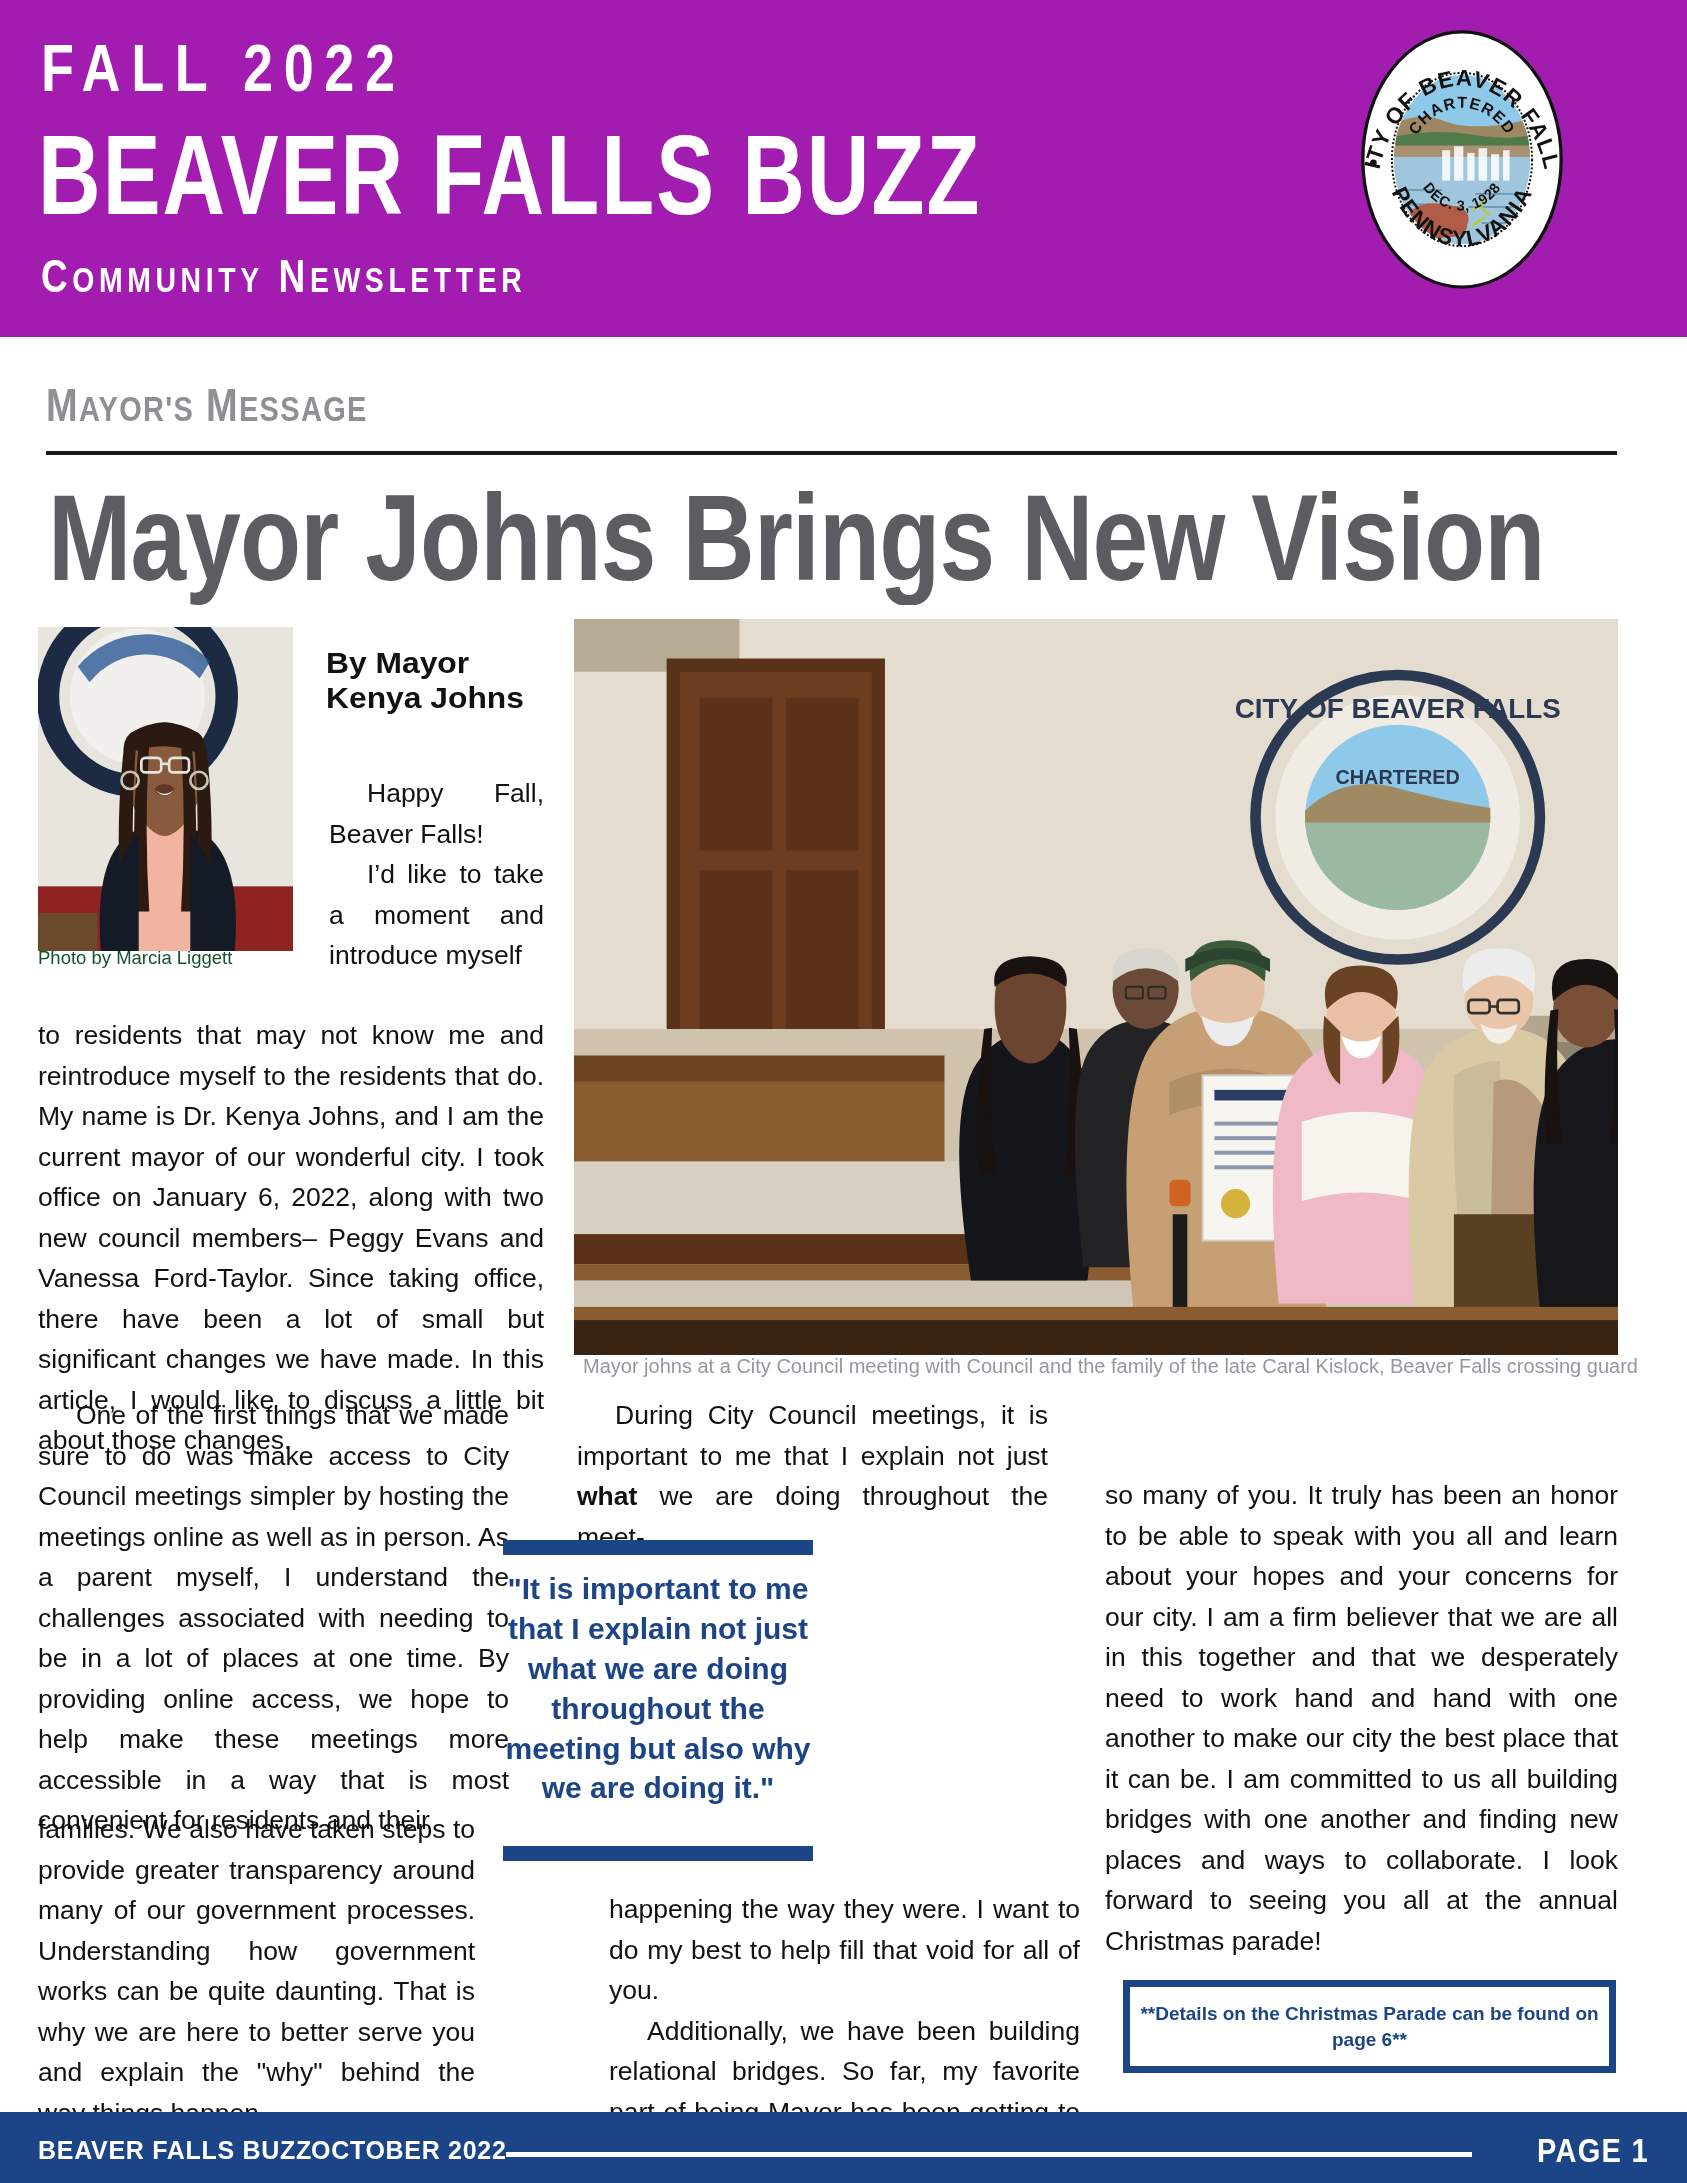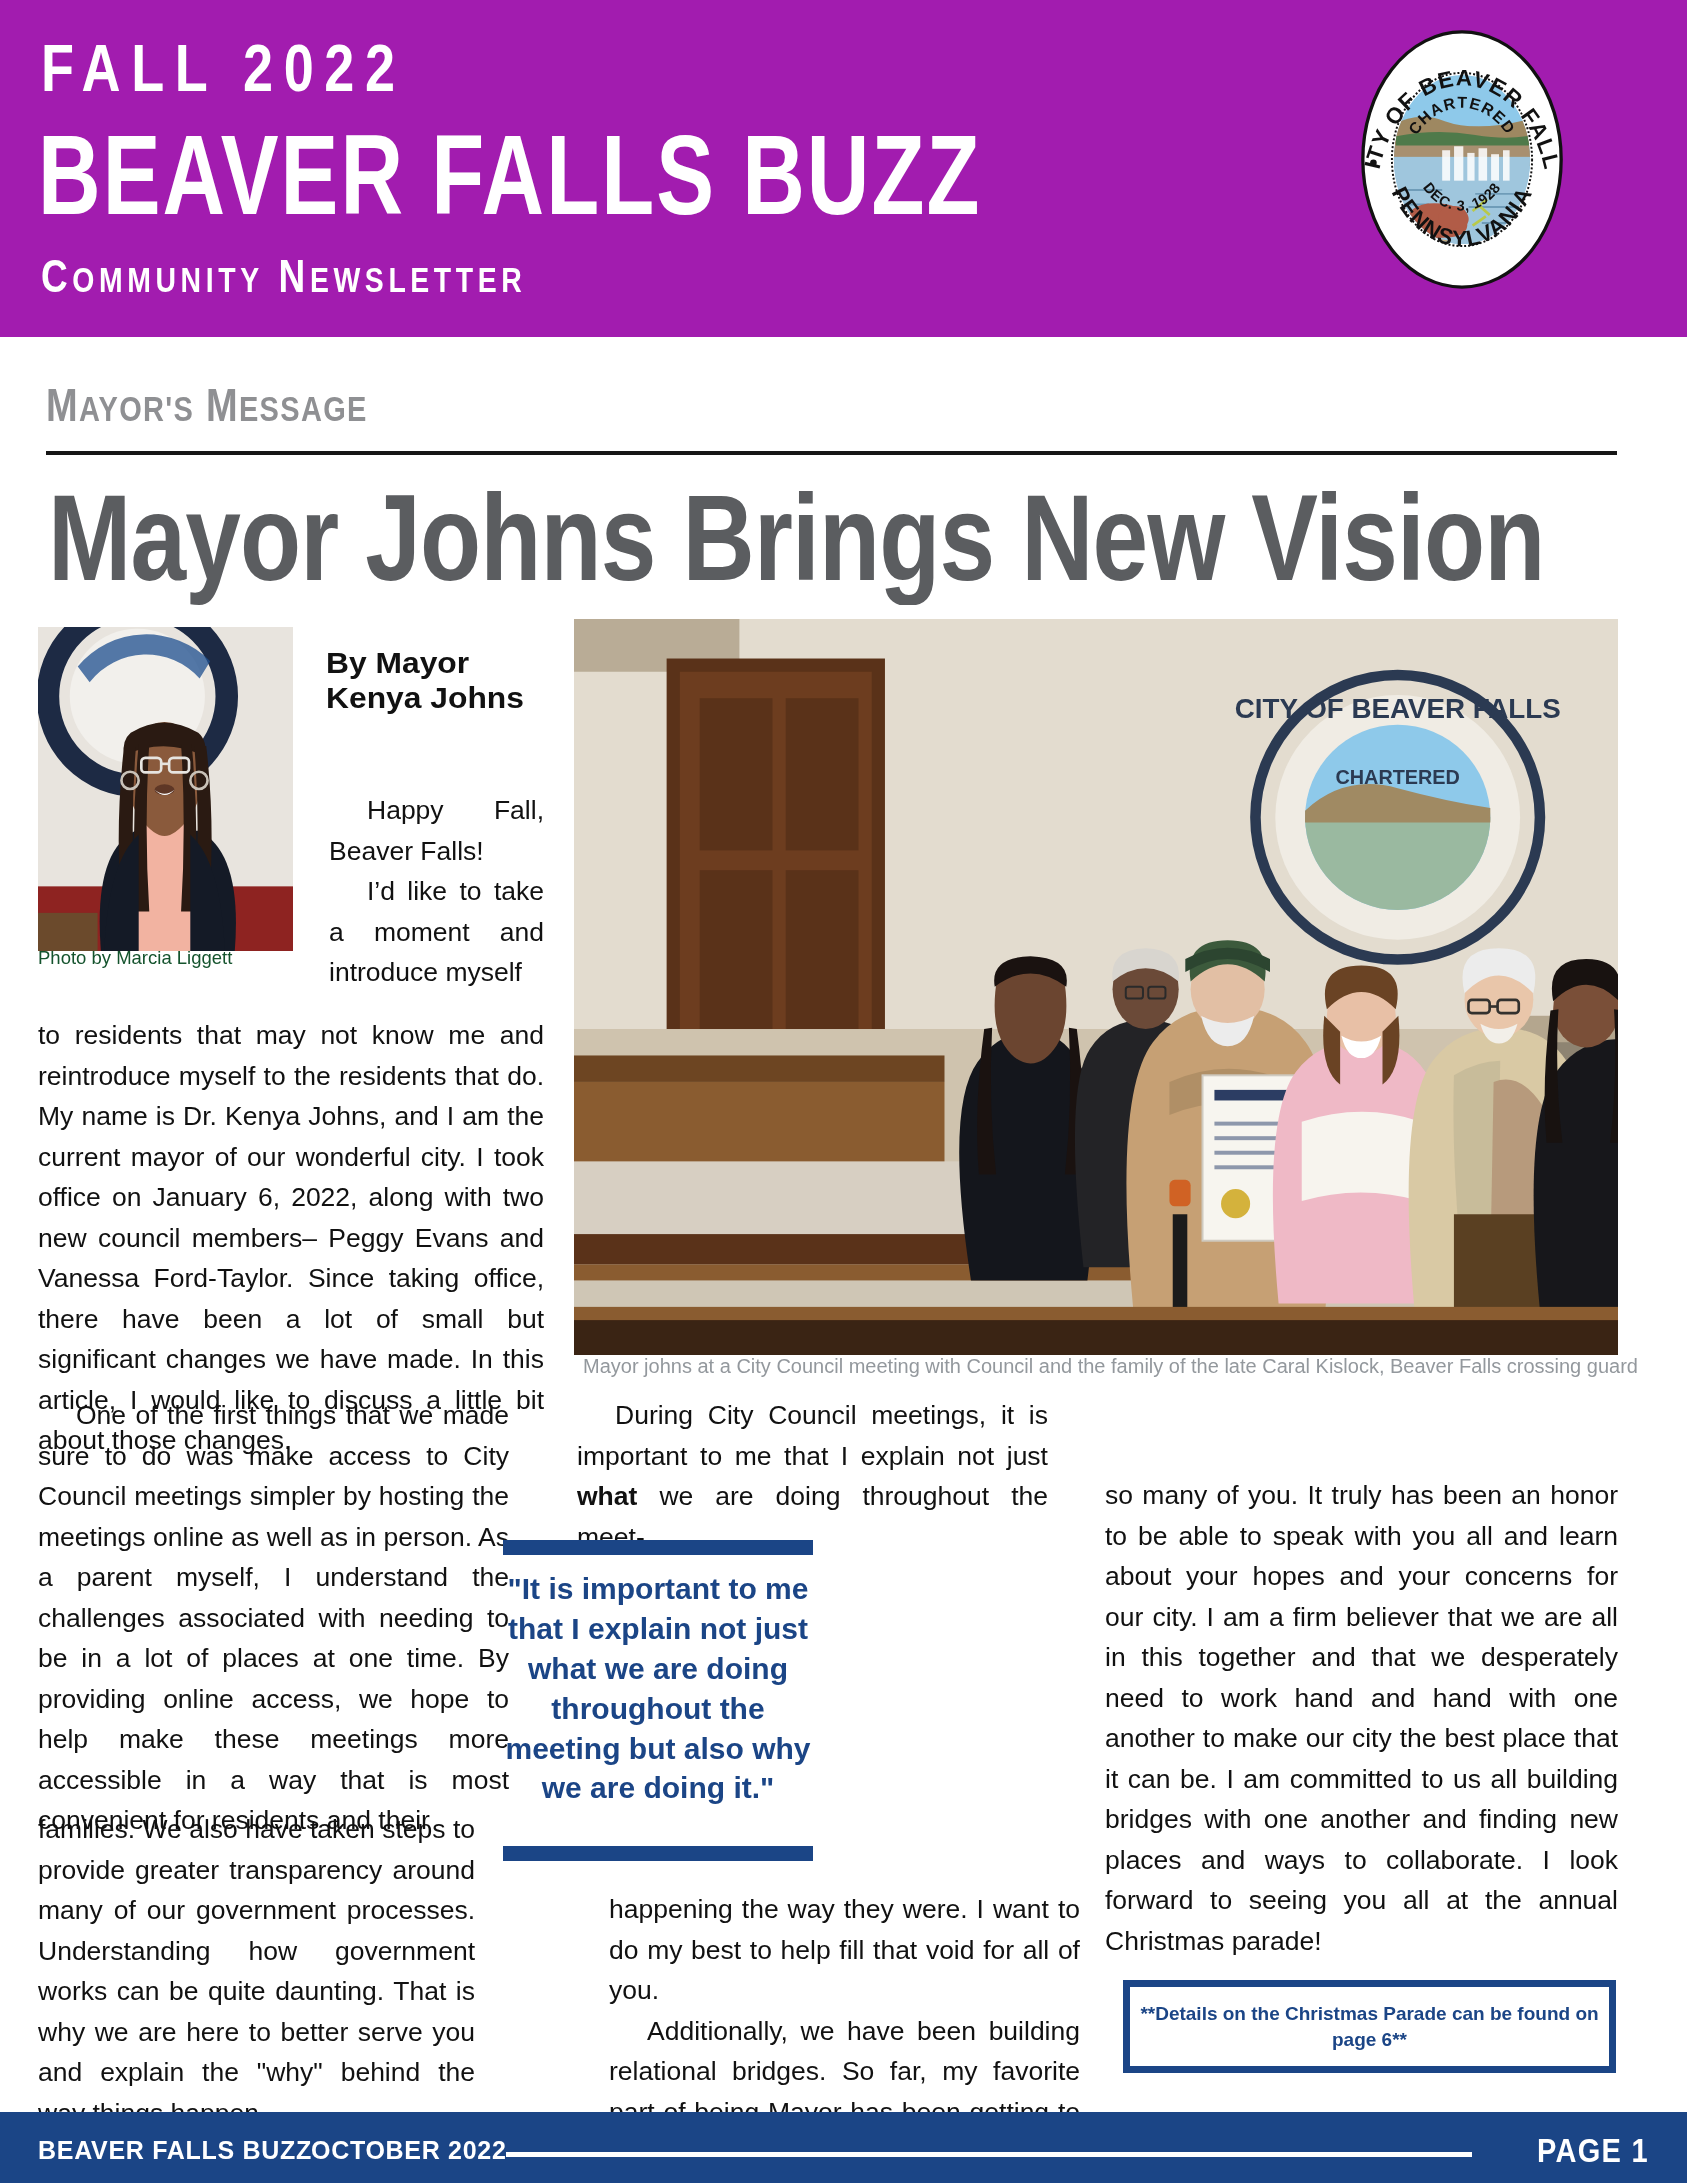--- a/index.html
+++ b/index.html
@@ -132,21 +132,21 @@
 
   
   .bodytext{
     font-family:"Liberation Sans Narrow","Liberation Sans",sans-serif;
     color:#111111;
     font-size:26.5px;
     line-height:1.53;
     text-align:justify;
   }
   .col-left-top{
-    position:absolute;left:329px;top:790px;width:215px;
+    position:absolute;left:329px;top:773px;width:215px;
   }
   .col-left-wrap{
     position:absolute;left:38px;top:971px;width:506px;margin-top:44px;
   }
   .col-left-bot{
     position:absolute;left:38px;top:1395px;width:471px;
   }
   .col-left-narrow{
     position:absolute;left:38px;top:1809px;width:437px;
   }

